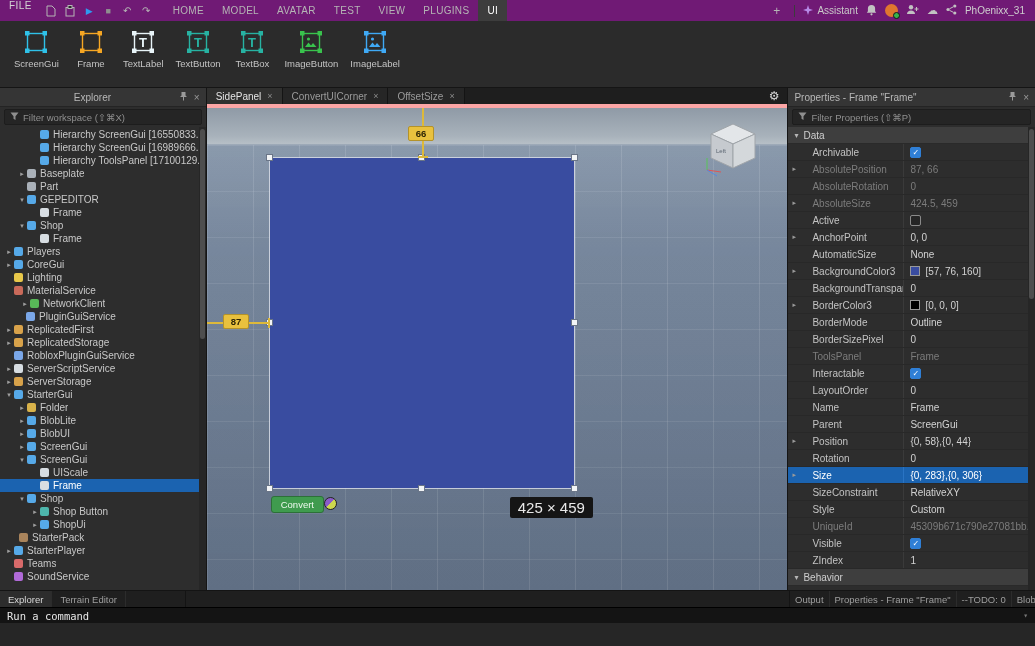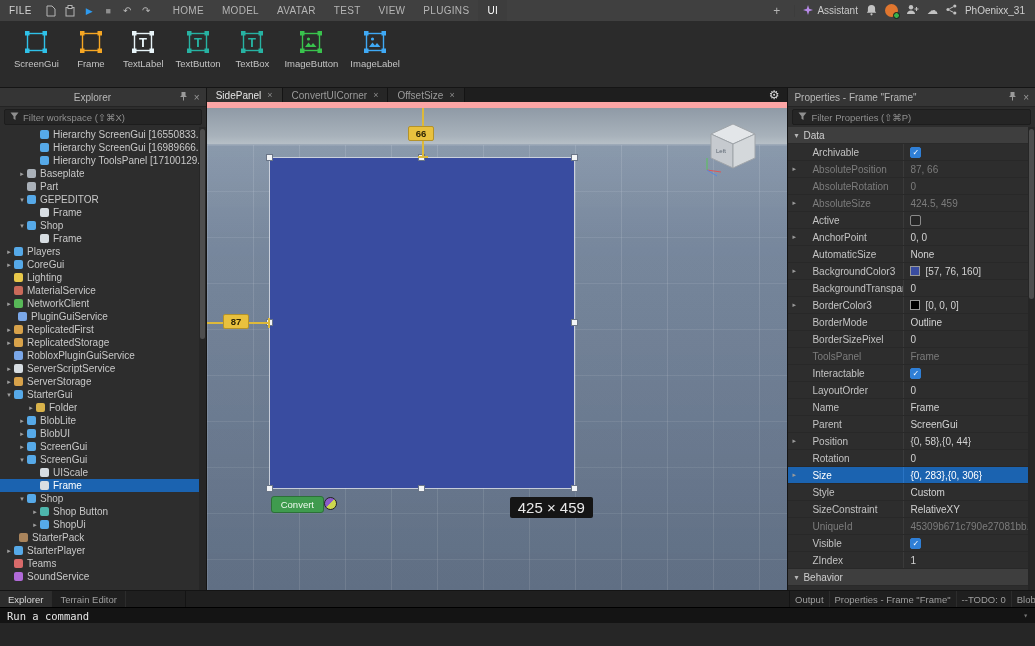--- a/index.html
+++ b/index.html
@@ -1,19 +1,19 @@
 <!DOCTYPE html>
 <html><head>
 <meta charset="utf-8">
 <style>
 *{box-sizing:border-box;margin:0;padding:0}
 html,body{width:1035px;height:646px;overflow:hidden;background:#232323;font-family:"Liberation Sans",sans-serif}
 .app{width:1035px;height:646px;display:flex;flex-direction:column;color:#c8c8c8}
 
-.menubar{flex:0 0 21px;background:#404040;display:flex;align-items:center;font-size:10px;color:#b5b5b5}
+.menubar{flex:0 0 21px;background:#701a75;display:flex;font-size:10px;color:#b5b5b5}
 .mfile{padding:0 10px 0 9px;letter-spacing:.4px;color:#d2d2d2}
 .mi{width:19px;height:21px;display:inline-flex;align-items:center;justify-content:center;font-size:10px;color:#b5b5b5}
 .mi.play{color:#2e9bf0;font-size:9px}
 .mi.stop{color:#8f8f8f;font-size:9px}
 .mtabs{display:flex;height:100%;margin-left:8px}
 .mtab{padding:0 9px;line-height:21px;letter-spacing:.3px}
 .mtab.active{background:#3d3d3d;color:#fff}
 .mright{margin-left:auto;display:flex;align-items:center;gap:8px;padding-right:10px}
 .mdiv{width:1px;height:12px;background:#3c3c3c}
 .assist{display:flex;gap:4px;align-items:center;color:#c9c9c9}
@@ -42,21 +42,21 @@
 .tree{flex:1;overflow:hidden;position:relative;font-size:10px;padding-top:1px}
 .trow{height:13px;display:flex;align-items:center;white-space:nowrap;color:#c8c8c8}
 .trow.selected{background:#1b63b0;color:#fff}
 .arrow{width:10px;flex:0 0 10px;font-size:7px;color:#9f9f9f;text-align:center}
 .ticon{width:9px;height:9px;flex:0 0 9px;border-radius:2px;margin-right:4px}
 .tlabel{overflow:hidden;text-overflow:ellipsis}
 .vscroll{position:absolute;right:0;top:0;bottom:0;width:7px;background:#262626}
 .vthumb{position:absolute;left:1px;right:1px;border-radius:3px;background:#4e4e4e}
 
 .center{flex:1;display:flex;flex-direction:column;min-width:0}
-.vtabbar{flex:0 0 20px;background:#1e1e1e;display:flex;align-items:stretch;border-bottom:6px solid #fca5a5}
+.vtabbar{flex:0 0 20px;background:#1e1e1e;display:flex;align-items:stretch;border-bottom:4px solid #fca5a5}
 .vtabs{display:flex}
 .vtab{display:flex;align-items:center;gap:6px;padding:0 9px;font-size:10px;color:#9a9a9a;border-right:1px solid #141414;background:#262626}
 .vtab.active{background:#30302f;color:#e4e4e4}
 .tclose{font-size:9px;color:#8a8a8a}
 .gear{margin-left:auto;align-self:center;padding-right:8px;color:#d8d8d8;font-size:12px}
 .viewport{flex:1;position:relative;overflow:hidden;background:linear-gradient(180deg,#8f9aa6 0,#a8b2bb 28px,#b6bfc7 36px,#8494a8 37px,#75869d 140px,#6d7e96 100%)}
 .ground{position:absolute;left:0;right:0;top:37px;bottom:0;background-image:linear-gradient(180deg,rgba(255,255,255,.05),rgba(0,0,0,.12)),repeating-linear-gradient(90deg,rgba(230,235,240,.15) 0 1px,transparent 1px 46px),repeating-linear-gradient(180deg,rgba(230,235,240,.11) 0 1px,transparent 1px 46px)}
 .uiframe{position:absolute;left:63px;top:50px;width:304px;height:330px;background:#394CA0;outline:1px solid rgba(215,220,230,.85)}
 .handle{position:absolute;width:7px;height:7px;background:#f2f4f6;border:1px solid #6a7587}
 .h-tl{left:-4px;top:-4px}.h-tm{left:50%;margin-left:-4px;top:-4px}.h-tr{right:-4px;top:-4px}
@@ -336,26 +336,26 @@
           <div class="trow" style="padding-left:4px">
             <span class="arrow"></span>
             <span class="ticon" style="background:#e8c84a"></span>
             <span class="tlabel">Lighting</span>
           </div>
           <div class="trow" style="padding-left:4px">
             <span class="arrow"></span>
             <span class="ticon" style="background:#c96a5a"></span>
             <span class="tlabel">MaterialService</span>
           </div>
-          <div class="trow" style="padding-left:4px">
+          <div class="trow" style="padding-left:20px">
             <span class="arrow">▸</span>
             <span class="ticon" style="background:#58b858"></span>
             <span class="tlabel">NetworkClient</span>
           </div>
-          <div class="trow" style="padding-left:8px">
+          <div class="trow" style="padding-left:16px">
             <span class="arrow"></span>
             <span class="ticon" style="background:#7aa7e8"></span>
             <span class="tlabel">PluginGuiService</span>
           </div>
           <div class="trow" style="padding-left:4px">
             <span class="arrow">▸</span>
             <span class="ticon" style="background:#d8a24a"></span>
             <span class="tlabel">ReplicatedFirst</span>
           </div>
           <div class="trow" style="padding-left:4px">
@@ -376,21 +376,21 @@
           <div class="trow" style="padding-left:4px">
             <span class="arrow">▸</span>
             <span class="ticon" style="background:#d8a24a"></span>
             <span class="tlabel">ServerStorage</span>
           </div>
           <div class="trow" style="padding-left:4px">
             <span class="arrow">▾</span>
             <span class="ticon" style="background:#56a9e8"></span>
             <span class="tlabel">StarterGui</span>
           </div>
-          <div class="trow" style="padding-left:26px">
+          <div class="trow" style="padding-left:17px">
             <span class="arrow">▸</span>
             <span class="ticon" style="background:#d8b24a"></span>
             <span class="tlabel">Folder</span>
           </div>
           <div class="trow" style="padding-left:17px">
             <span class="arrow">▸</span>
             <span class="ticon" style="background:#56a9e8"></span>
             <span class="tlabel">BlobLite</span>
           </div>
           <div class="trow" style="padding-left:17px">
@@ -705,32 +705,32 @@
               <div class="pname">
                 <span class="pexp">▸</span>
                 <span>Size</span>
               </div>
               <div class="pval">
                 <span>{0, 283},{0, 306}</span>
               </div>
             </div>
             <div class="prow">
               <div class="pname">
+                <span>SizeConstraint</span>
+              </div>
+              <div class="pval">
+                <span>RelativeXY</span>
+              </div>
+            </div>
+            <div class="prow">
+              <div class="pname">
                 <span>Style</span>
               </div>
               <div class="pval">
                 <span>Custom</span>
-              </div>
-            </div>
-            <div class="prow">
-              <div class="pname">
-                <span>SizeConstraint</span>
-              </div>
-              <div class="pval">
-                <span>RelativeXY</span>
               </div>
             </div>
             <div class="prow ro">
               <div class="pname">
                 <span>UniqueId</span>
               </div>
               <div class="pval">
                 <span>45309b671c790e27081bb...</span>
               </div>
             </div>

